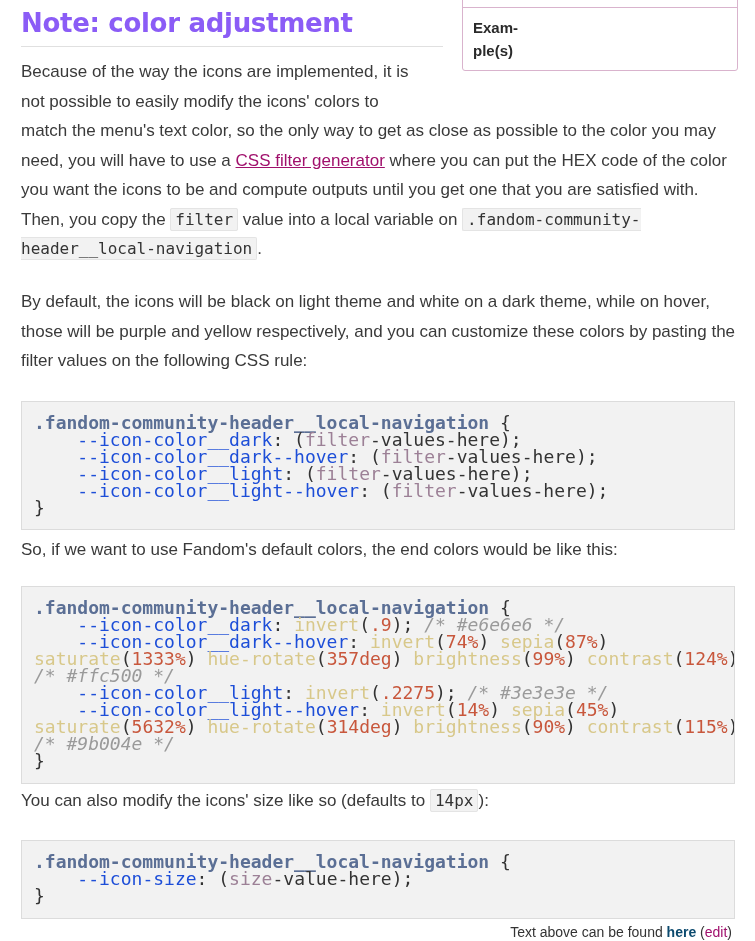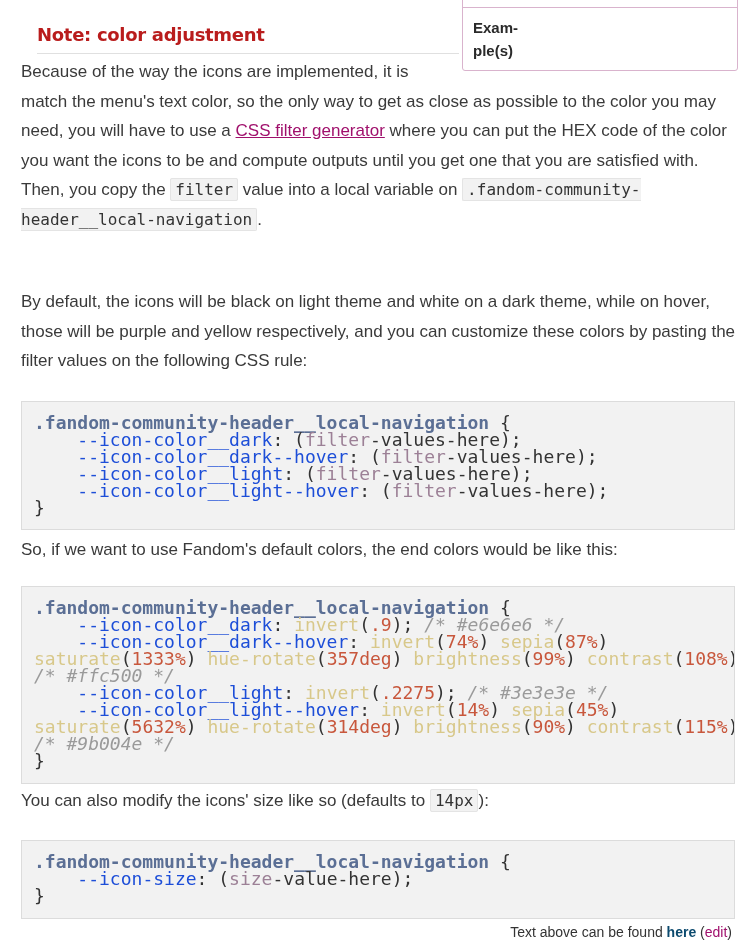--- a/index.html
+++ b/index.html
@@ -16,23 +16,23 @@
   }
   .ib-row { display: flex; padding: 8px 10px; }
   .ib-row + .ib-row { border-top: 1px solid #d9b3cd; }
   .ib-label { width: 80px; font-weight: bold; color: #2a2a2a; line-height: 23px; }
   .ib-value { flex: 1; line-height: 23px; color: #3a3a3a; }
   .ib-value.link { color: #a0106c; }
   .ib-row.first { height: 14px; padding-top: 0; padding-bottom: 6px; overflow: hidden; align-items: flex-end; }
   .ib-row.first .ib-label, .ib-row.first .ib-value { line-height: 18px; }
 
   h2 {
-    position: absolute; left: 21px; top: 8px; width: 422px; margin: 16px;
-    font-family: "DejaVu Sans", sans-serif; font-weight: bold; font-size: 18px;
-    color: #b91c1c; padding-bottom: 8px; border-bottom: 1px solid #e0e0e0;
+    position: absolute; left: 21px; top: 8px; width: 422px; margin: 0;
+    font-family: "DejaVu Sans", sans-serif; font-weight: bold; font-size: 26px;
+    color: #8b5cf6; padding-bottom: 8px; border-bottom: 1px solid #e0e0e0;
     letter-spacing: -0.3px;
   }
   .para {
     position: absolute; left: 21px; margin: 0;
     font-family: "Liberation Sans", sans-serif; font-size: 17px; line-height: 29.5px;
     color: #3a3a3a;
   }
   .p1 { top: 57px; width: 720px; }
   .p1 .narrow { display: block; width: 430px; }
   .p2 { top: 287px; width: 720px; }
@@ -79,38 +79,39 @@
       <span>Exam-</span><br>
       <span>ple(s)</span>
     </span>
   </div>
 </div>
 
 <h2>Note: color adjustment</h2>
 
 <p class="para p1">
   <span class="narrow">Because of the way the icons are implemented, it is</span>
+  <span class="narrow">not possible to easily modify the icons' colors to</span>
   <span>match the menu's text color, so the only way to get as close as possible to the color you may need, you will have to use a </span><a class="link">CSS filter generator</a><span> where you can put the HEX code of the color you want the icons to be and compute outputs until you get one that you are satisfied with. Then, you copy the </span><code class="inline">filter</code><span> value into a local variable on </span><code class="inline">.fandom-community-header__local-navigation</code><span>.</span>
 </p>
 
 <p class="para p2">By default, the icons will be black on light theme and white on a dark theme, while on hover, those will be purple and yellow respectively, and you can customize these colors by pasting the filter values on the following CSS rule:</p>
 
 <pre class="codeblock cb1"><span class="sel">.fandom-community-header__local-navigation</span> {
     <span class="prop">--icon-color__dark</span>: (<span class="fn">filter</span><span>-values-here);</span>
     <span class="prop">--icon-color__dark--hover</span>: (<span class="fn">filter</span><span>-values-here);</span>
     <span class="prop">--icon-color__light</span>: (<span class="fn">filter</span><span>-values-here);</span>
     <span class="prop">--icon-color__light--hover</span>: (<span class="fn">filter</span><span>-values-here);</span>
 }</pre>
 
 <p class="para p3">So, if we want to use Fandom's default colors, the end colors would be like this:</p>
 
 <pre class="codeblock cb2"><span class="sel">.fandom-community-header__local-navigation</span> {
     <span class="prop">--icon-color__dark</span>: <span class="fnv">invert</span>(<span class="num">.9</span>); <span class="cmt">/* #e6e6e6 */</span>
     <span class="prop">--icon-color__dark--hover</span>: <span class="fnv">invert</span>(<span class="num">74%</span>) <span class="fnv">sepia</span>(<span class="num">87%</span>)
-<span class="fnv">saturate</span>(<span class="num">1333%</span>) <span class="fnv">hue-rotate</span>(<span class="num">357deg</span>) <span class="fnv">brightness</span>(<span class="num">99%</span>) <span class="fnv">contrast</span>(<span class="num">108%</span>);
+<span class="fnv">saturate</span>(<span class="num">1333%</span>) <span class="fnv">hue-rotate</span>(<span class="num">357deg</span>) <span class="fnv">brightness</span>(<span class="num">99%</span>) <span class="fnv">contrast</span>(<span class="num">124%</span>);
 <span class="cmt">/* #ffc500 */</span>
     <span class="prop">--icon-color__light</span>: <span class="fnv">invert</span>(<span class="num">.2275</span>); <span class="cmt">/* #3e3e3e */</span>
     <span class="prop">--icon-color__light--hover</span>: <span class="fnv">invert</span>(<span class="num">14%</span>) <span class="fnv">sepia</span>(<span class="num">45%</span>)
 <span class="fnv">saturate</span>(<span class="num">5632%</span>) <span class="fnv">hue-rotate</span>(<span class="num">314deg</span>) <span class="fnv">brightness</span>(<span class="num">90%</span>) <span class="fnv">contrast</span>(<span class="num">115%</span>);
 <span class="cmt">/* #9b004e */</span>
 }</pre>
 
 <p class="para p4"><span>You can also modify the icons' size like so (defaults to </span><code class="inline">14px</code><span>):</span></p>
 
 <pre class="codeblock cb3"><span class="sel">.fandom-community-header__local-navigation</span> {

